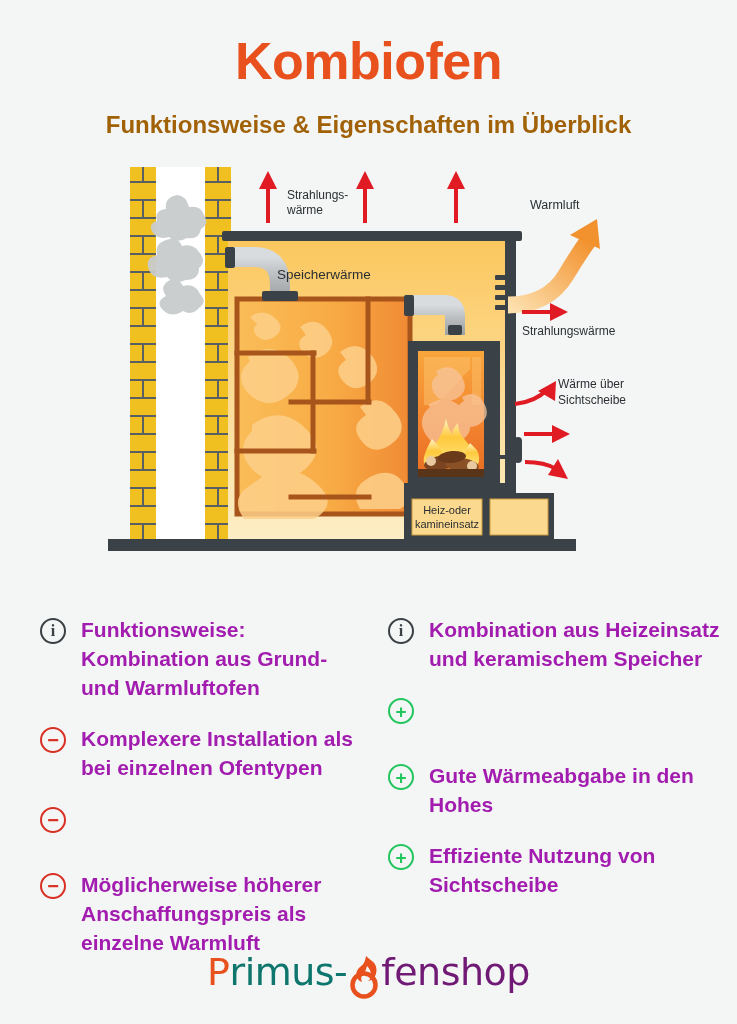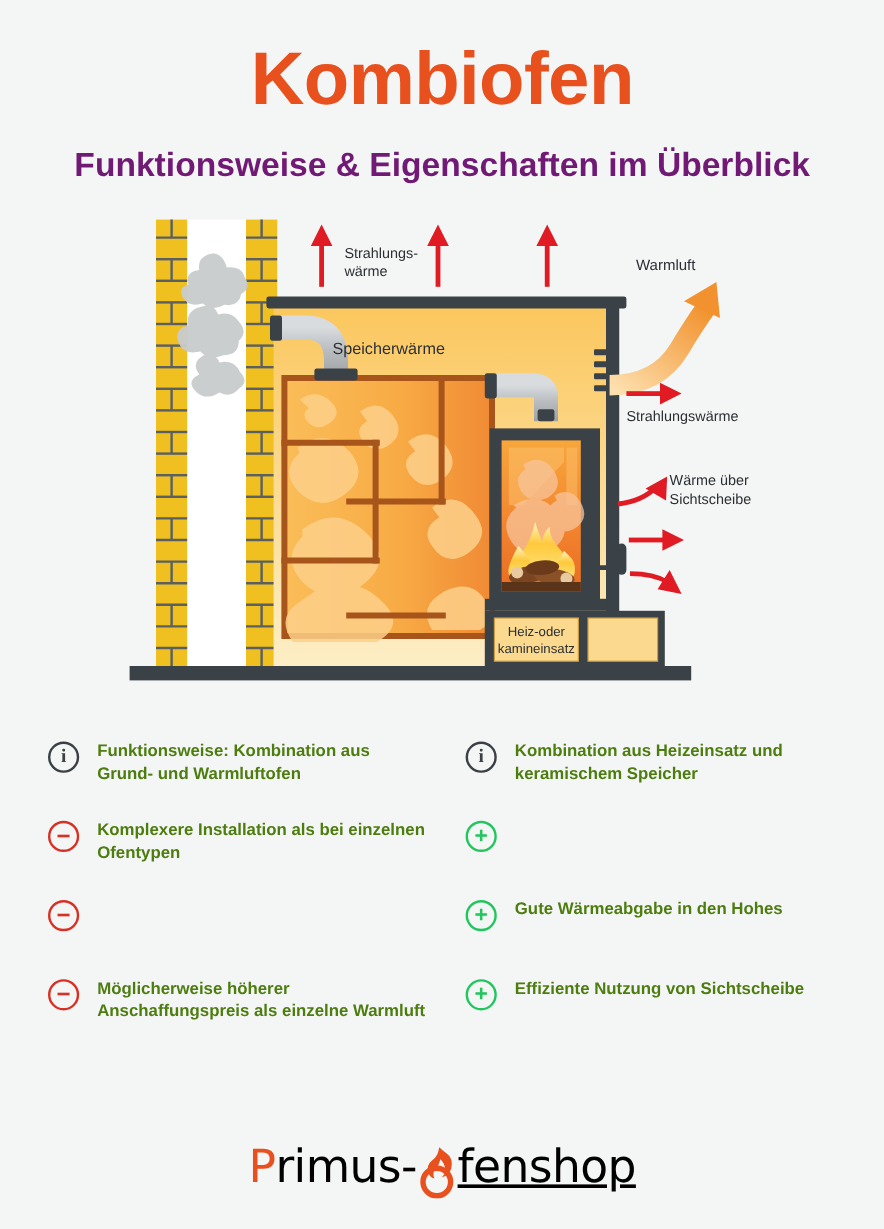--- a/index.html
+++ b/index.html
@@ -20,32 +20,32 @@
     height: 1024px;
     background: #f4f6f5;
   }
 
   
   .header {
     text-align: center;
     padding-top: 34px;
   }
   .title {
-    font-size: 62px;
+    font-size: 52px;
     font-weight: bold;
     color: #e8501e;
     letter-spacing: -0.5px;
     line-height: 1.05;
     margin: 0;
     font-family: "Liberation Sans", sans-serif;
   }
   .subtitle {
-    font-size: 28px;
+    font-size: 24px;
     font-weight: bold;
-    color: #701a75;
+    color: #a16207;
     margin: 22px 0 0 0;
     line-height: 1.2;
     font-family: "Liberation Sans", sans-serif;
   }
 
   
   .illustration {
     position: relative;
     width: 737px;
     height: 420px;
@@ -100,23 +100,23 @@
     font-size: 17px;
     font-weight: bold;
     line-height: 1;
     font-family: "Liberation Sans", sans-serif;
   }
   .badge.info  .glyph { color: #3b4044; font-size: 16px; font-family: "Liberation Serif", serif; }
   .badge.minus .glyph { color: #d93025; font-size: 20px; }
   .badge.plus  .glyph { color: #22c55e; font-size: 19px; }
 
   .feature .ftext {
-    font-size: 14px;
+    font-size: 21px;
     font-weight: bold;
-    color: #4d7c0f;
+    color: #a21caf;
     line-height: 1.38;
     max-width: 292px;
     font-family: "Liberation Sans", sans-serif;
   }
 
   
   .logo {
     position: absolute;
     bottom: 30px;
     left: 0;
@@ -125,23 +125,23 @@
   }
   .logo-inner {
     display: inline-flex;
     align-items: baseline;
     font-size: 38px;
     font-weight: normal;
     letter-spacing: -0.5px;
     font-family: "DejaVu Sans", sans-serif;
   }
   .logo-p { color: #e8501e; }
-  .logo-rimus { color: #000000; }
+  .logo-rimus { color: #0f766e; }
   .logo-o-wrap { position: relative; display: inline-block; width: 34px; }
-  .logo-fenshop { color: #000000; text-decoration: underline; }
+  .logo-fenshop { color: #701a75; }
 </style>
 </head>
 <body>
 
 <div class="page">
 
   <div class="header">
     <h1 class="title">Kombiofen</h1>
     <h2 class="subtitle">Funktionsweise &amp; Eigenschaften im Überblick</h2>
   </div>

